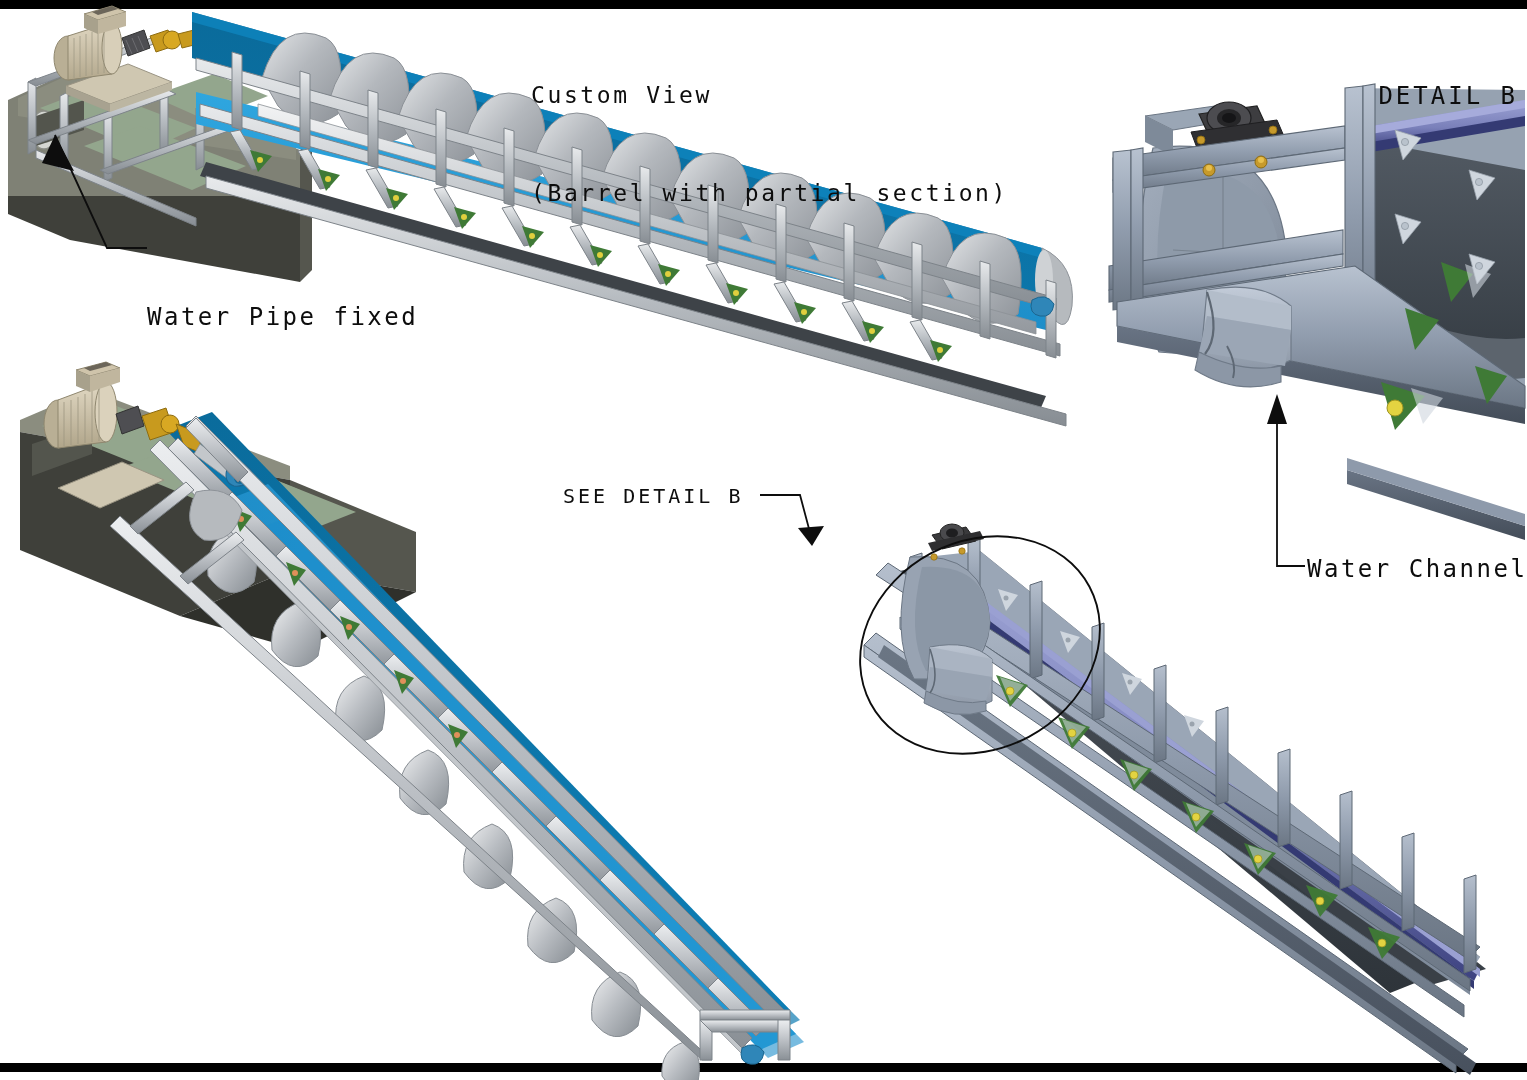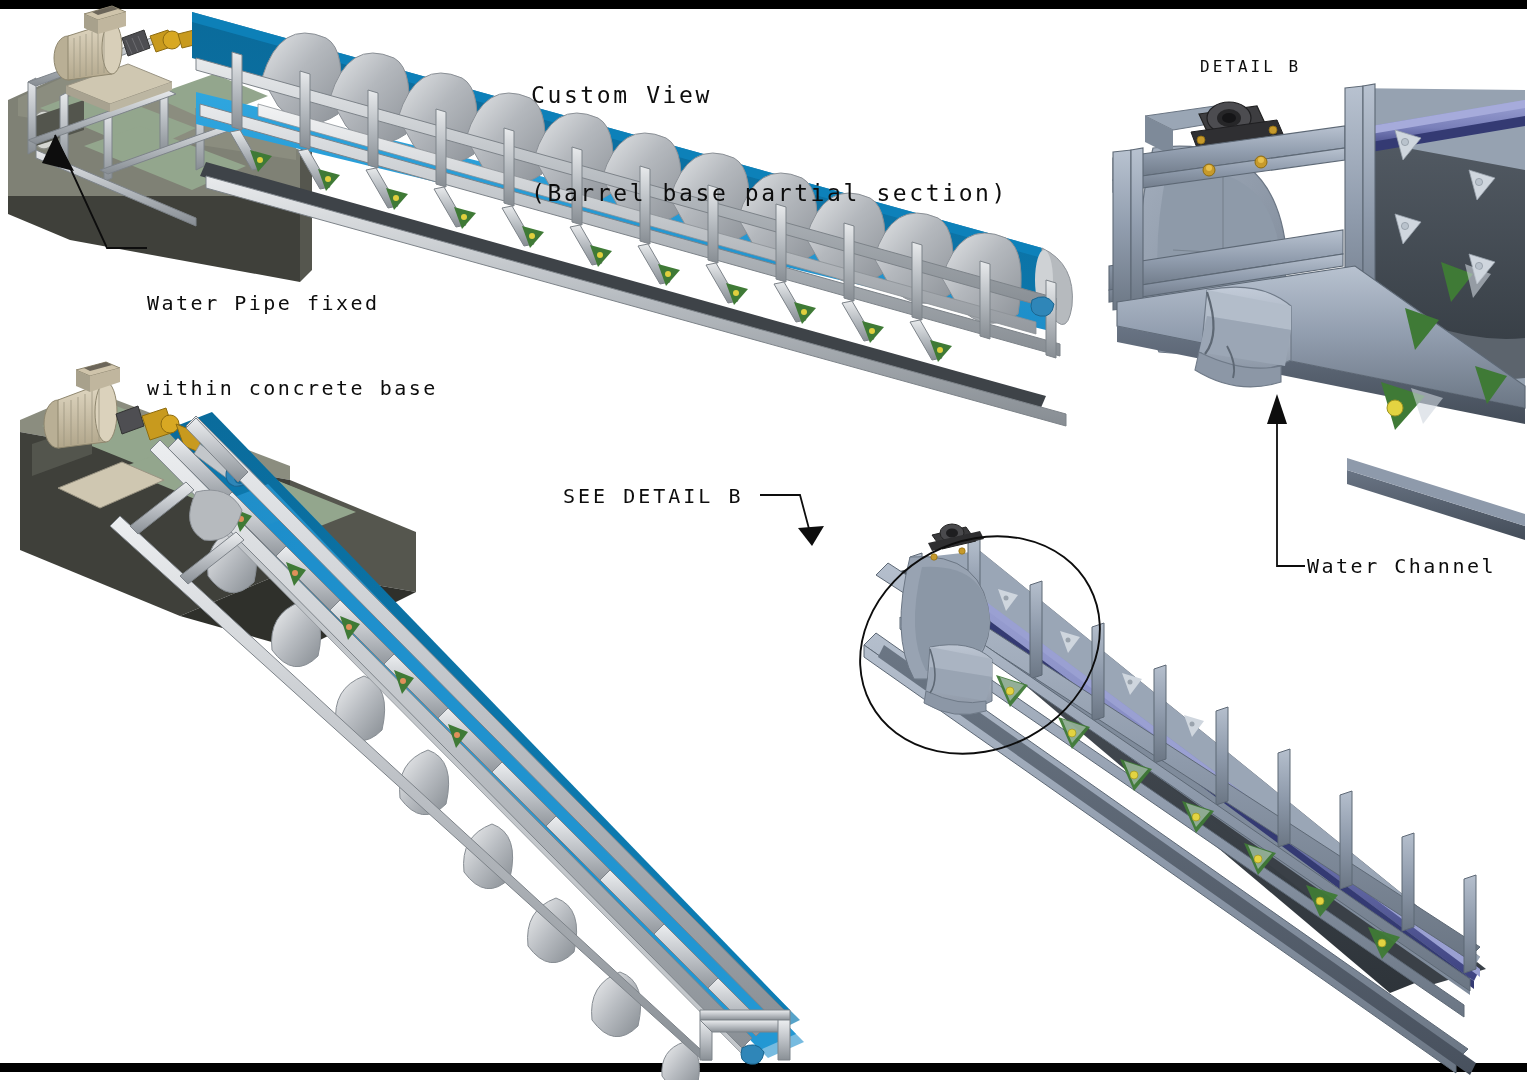--- a/index.html
+++ b/index.html
@@ -7,22 +7,22 @@
        font-family:"DejaVu Sans Mono","Liberation Mono",monospace;}
   #sheet{position:relative;width:1527px;height:1072px;background:#ffffff;}
   .border-top,.border-bottom{position:absolute;left:0;width:1527px;height:9px;background:#000;}
   .border-top{top:0;}
   .border-bottom{top:1063px;}
 
   .label{position:absolute;color:#0d0d0d;white-space:pre;
          font-family:"DejaVu Sans Mono","Liberation Mono",monospace;
          letter-spacing:2.4px;line-height:1.42;}
   .t-title{font-size:23px;letter-spacing:2.6px;}
-  .t-detail{font-size:16px;letter-spacing:3px;}
-  .t-note{font-size:20px;letter-spacing:2.5px;}
+  .t-detail{font-size:24px;letter-spacing:3px;text-align:right;}
+  .t-note{font-size:24px;letter-spacing:2.5px;}
   .t-callout{font-size:20px;letter-spacing:3px;}
 
   svg{position:absolute;left:0;top:0;overflow:visible;}
   .view{position:absolute;}
 </style>
 </head>
 <body>
 
 <div id="sheet">
 
@@ -572,29 +572,28 @@
     </g>
   </svg>
 
   <svg style="left:0;top:0;" width="1527" height="1080">
     <polyline points="1277,400 1277,566 1305,566" fill="none" stroke="#0d0d0d" stroke-width="1.8"></polyline>
     <polygon points="1277,394 1287,424 1267,424" fill="#0d0d0d"></polygon>
   </svg>
 
   <div class="label t-title" style="left:531px;top:14px;">
     <div>Custom View</div>
-    <div>(Barrel base partial section)</div>
+    <div>(Barrel with partial section)</div>
   </div>
 
   <div class="label t-detail" style="left:1200px;top:11px;width:318px;">
     <div>DETAIL B</div>
   </div>
 
   <div class="label t-note" style="left:147px;top:232px;">
     <div>Water Pipe fixed</div>
-    <div>within concrete base</div>
   </div>
 
   <div class="label t-callout" style="left:563px;top:482px;">SEE DETAIL B</div>
 
   <div class="label t-note" style="left:1307px;top:552px;">Water Channel</div>
 
 </div>
 
 </body></html>

